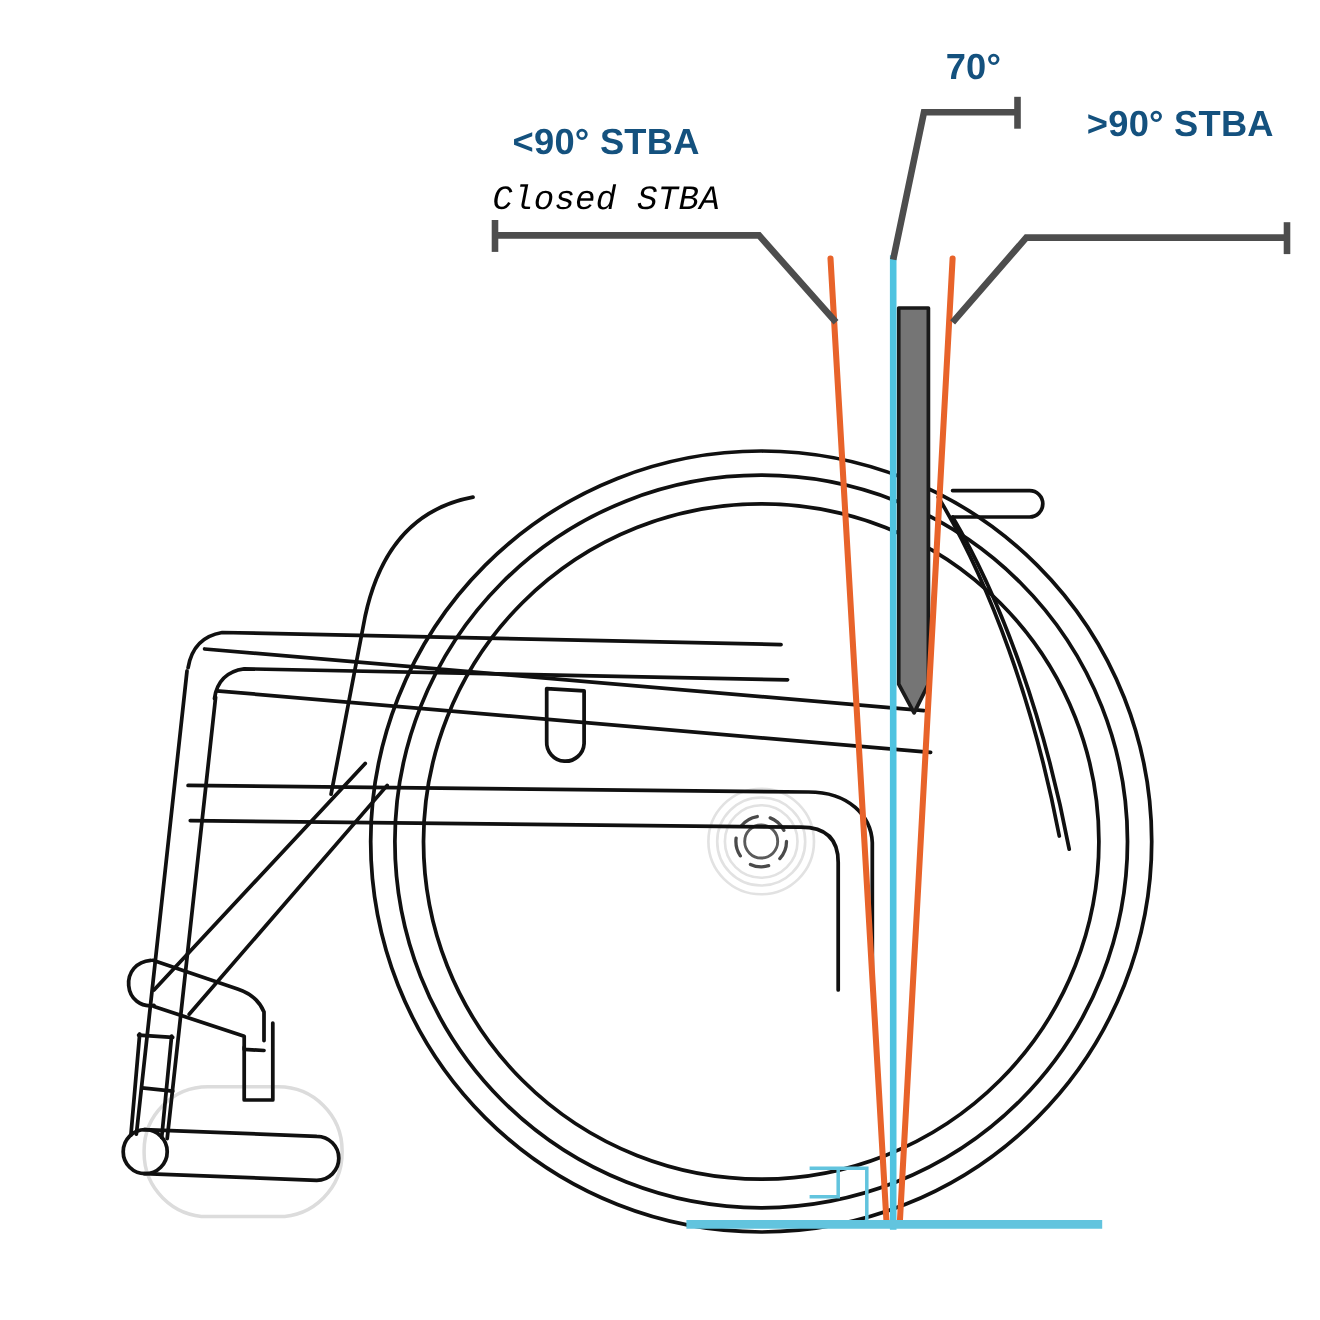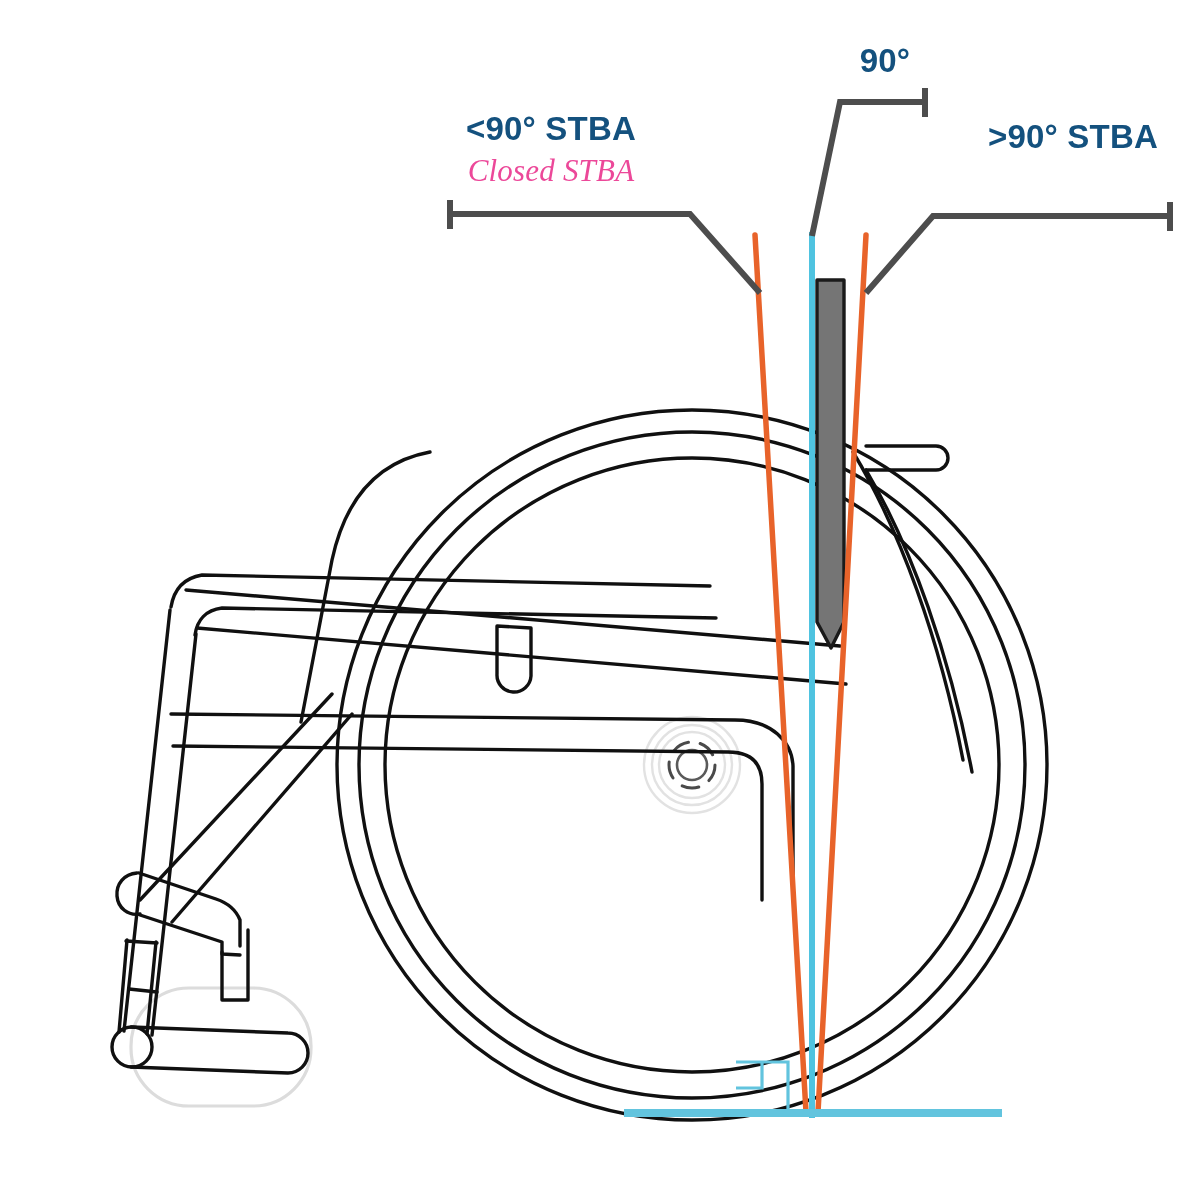--- a/index.html
+++ b/index.html
@@ -33,30 +33,30 @@
     user-select: none;
   }
   .label-primary {
     font-family: "Liberation Sans", sans-serif;
     font-weight: bold;
     font-size: 33px;
     letter-spacing: 0.2px;
     color: #14517E;
   }
   .label-secondary {
-    font-family: Liberation Serif, serif;
+    font-family: Liberation Mono, monospace;
     font-style: italic;
     font-weight: normal;
     font-size: 31px;
     letter-spacing: 0.2px;
-    color: #ec4899;
-    margin-top: 8px;
+    color: #000000;
+    margin-top: 20px;
   }
   #label-closed { left: 431px; top: 112px; width: 240px; }
-  #label-open   { left: 953px; top: 120px; width: 240px; }
+  #label-open   { left: 953px; top: 96px; width: 240px; }
   #label-ninety { left: 810px; top: 44px;  width: 150px; }
   #label-ninety .label-primary { font-size: 33px; }
 </style>
 </head>
 <body>
 
 <div id="stage">
 
   <svg id="diagram" viewBox="0 0 1200 1200" xmlns="http://www.w3.org/2000/svg">
 
@@ -157,16 +157,16 @@
   <div class="label-block" id="label-closed">
     <div class="label-primary">&lt;90° STBA</div>
     <div class="label-secondary">Closed STBA</div>
   </div>
 
   <div class="label-block" id="label-open">
     <div class="label-primary">&gt;90° STBA</div>
   </div>
 
   <div class="label-block" id="label-ninety">
-    <div class="label-primary">90°</div>
+    <div class="label-primary">70°</div>
   </div>
 
 </div>
 
 </body></html>

